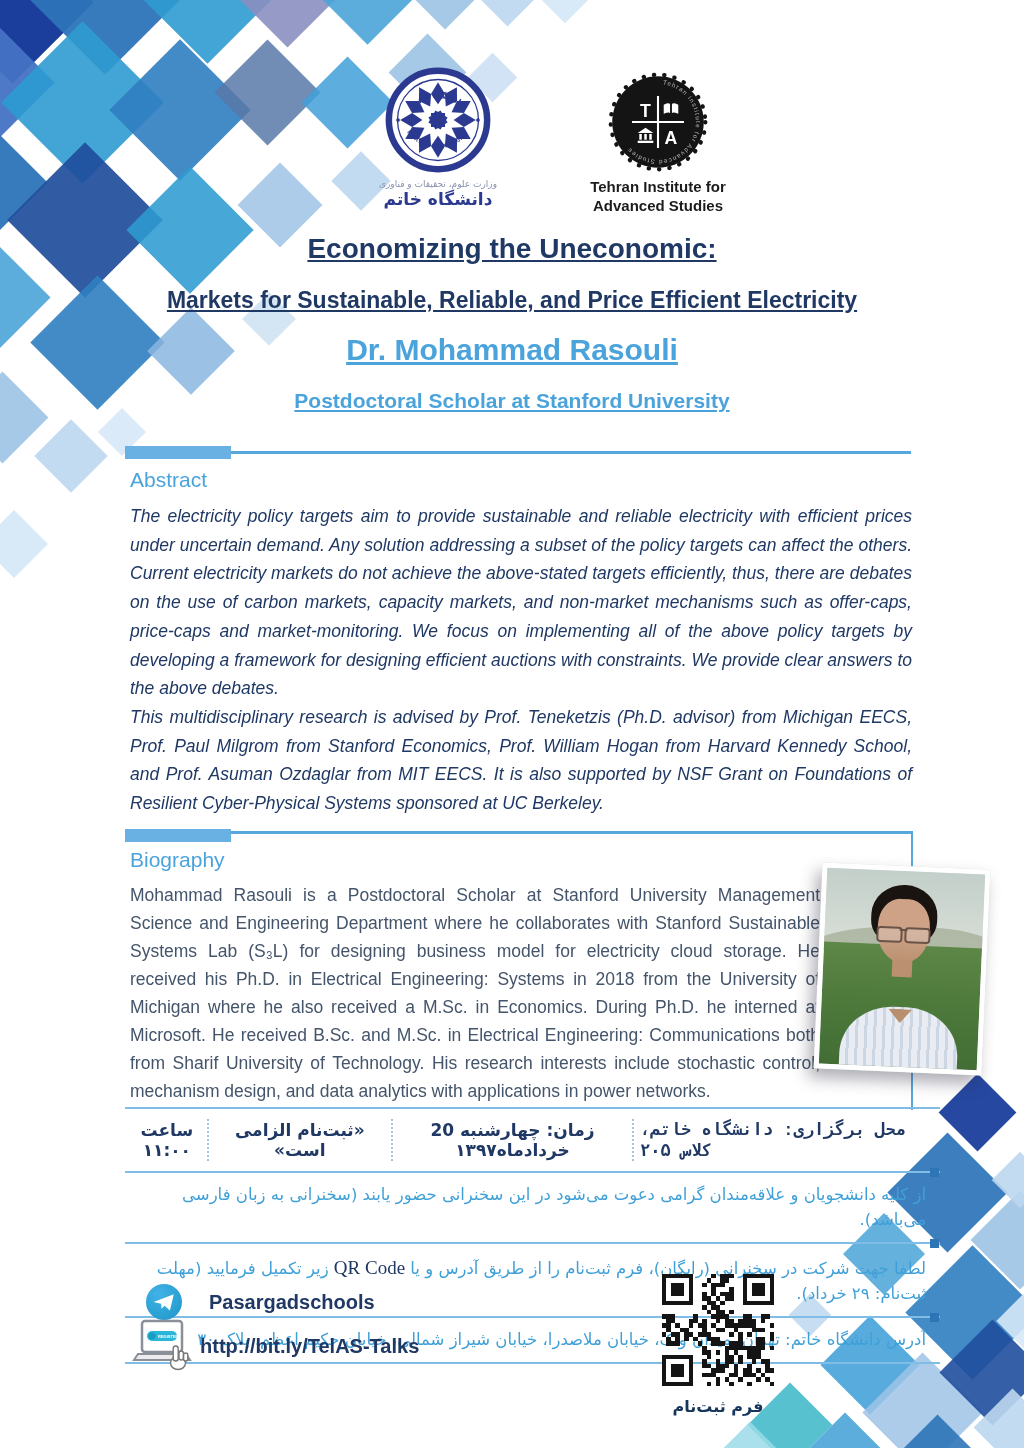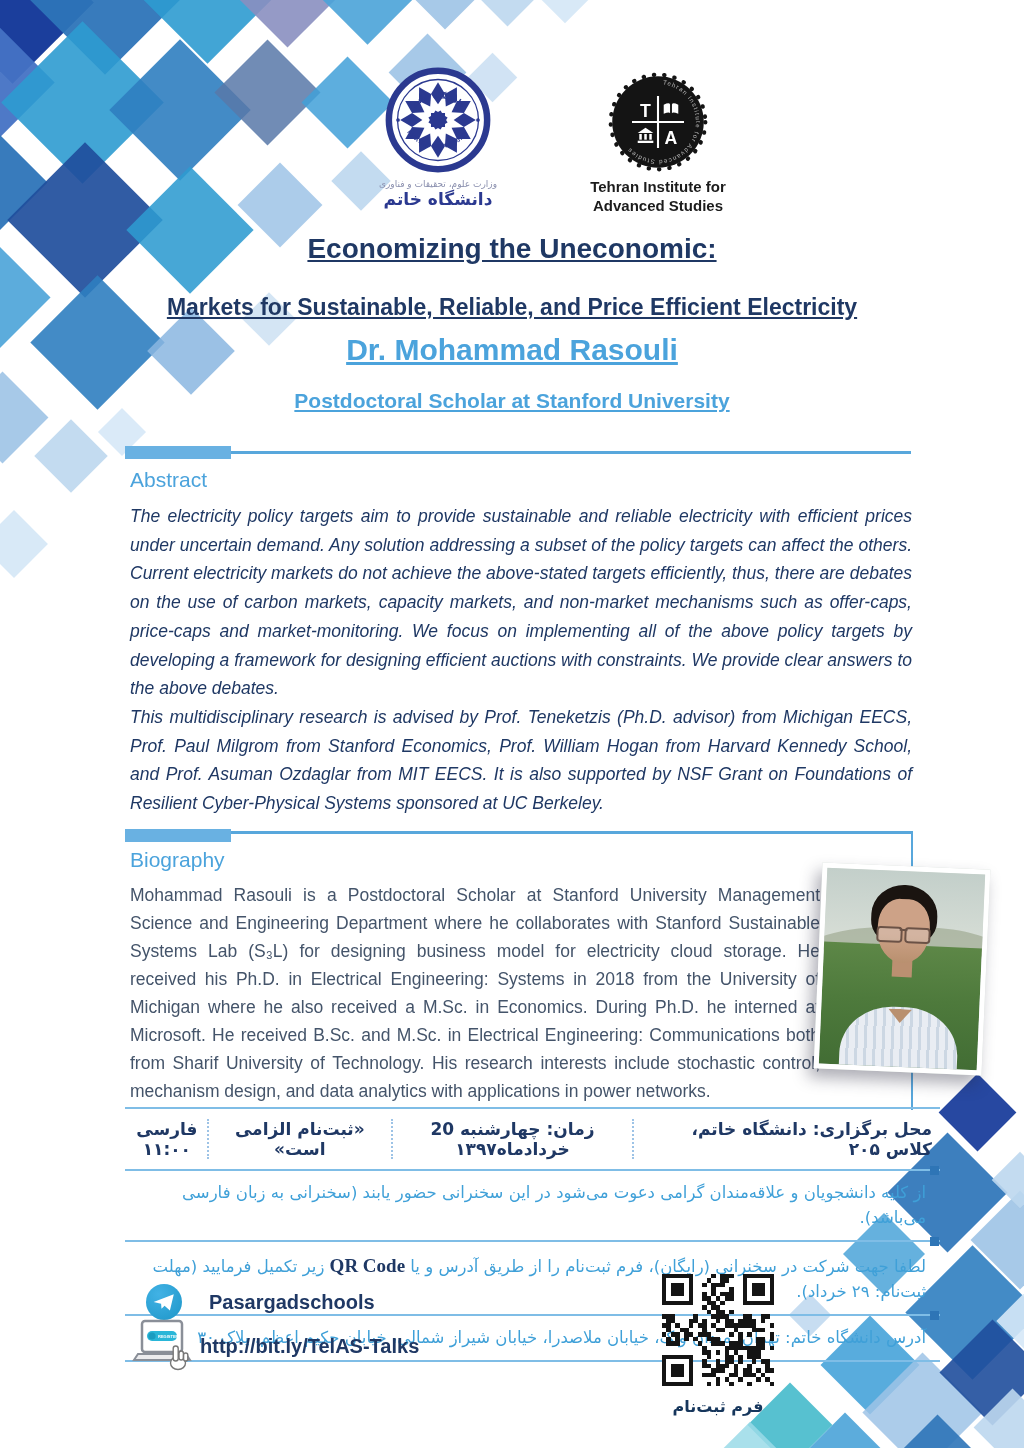--- a/index.html
+++ b/index.html
@@ -9,21 +9,21 @@
   .deco i{position:absolute;display:block;transform:rotate(45deg);}
   
   .logo-khatam{position:absolute;left:368px;top:66px;width:140px;text-align:center;}
   .kh-ministry{font-size:9px;color:#8a8fae;margin-top:1px;font-family:"DejaVu Sans",sans-serif;}
   .kh-name{font-size:17px;color:#2b3990;font-weight:bold;font-family:"DejaVu Sans",sans-serif;}
   .logo-teias{position:absolute;left:578px;top:70px;width:160px;text-align:center;}
   .te-caption{font-size:15px;font-weight:bold;color:#1c1c1c;line-height:1.25;}
   
   .tline{position:absolute;left:0;right:0;text-align:center;font-weight:bold;text-decoration:underline;}
   .t1{top:233px;font-size:28px;color:#1f3864;}
-  .t2{top:294px;font-size:23px;color:#1f3864;}
+  .t2{top:287px;font-size:23px;color:#1f3864;}
   .sp{top:333px;font-size:30px;color:#4ba3dc;}
   .af1{top:389px;font-size:21px;color:#4ba3dc;}
   .af2{top:429px;font-size:21px;color:#4ba3dc;}
   
   .rule{position:absolute;left:125px;width:786px;height:3px;background:#58a7dc;}
   .rule .seg,.bio-box .seg{position:absolute;left:0;top:-5px;width:106px;height:13px;background:#69b1e2;}
   .sec-head{font-size:21px;color:#4ba3dc;}
   .abs-head{position:absolute;left:130px;top:468px;}
   .abs-body{position:absolute;left:130px;top:502px;width:782px;font-size:17.5px;line-height:28.7px;
             color:#1f3864;text-align:justify;font-style:italic;}
@@ -56,29 +56,29 @@
             background:repeating-linear-gradient(90deg,#e9edf3 0 6px,#ccd7e3 6px 9px);
             border-radius:45% 45% 0 0/75% 75% 0 0;}
   .ph-collar{position:absolute;left:50%;bottom:44px;width:24px;height:14px;margin-left:-12px;
             background:#b9906f;clip-path:polygon(50% 100%,0 0,100% 0);}
   
   .info{position:absolute;left:125px;top:1107px;width:815px;direction:rtl;
         font-family:"DejaVu Sans",sans-serif;}
   .inf-row1{display:flex;align-items:center;border-top:2px solid #7fbde6;border-bottom:2px solid #7fbde6;
         padding:10px 2px;color:#1f3864;font-weight:bold;font-size:17px;}
   .inf-row1 .cell{padding:0 6px;}
-  .c-venue{flex:0 0 36%;text-align:right;}
+  .c-venue{flex:0 0 36%;text-align:left;font-family:Liberation Mono, monospace;}
   .c-time{flex:0 0 28%;text-align:center;}
   .c-reg{flex:0 0 21%;text-align:center;}
   .c-hour{flex:1;text-align:center;}
   .vdiv{align-self:stretch;border-left:2px dotted #9dc3e6;}
   .inf-row{position:relative;padding:10px 14px 9px 0;border-bottom:2px solid #7fbde6;
         color:#3fa0d8;font-size:16.5px;text-align:right;line-height:1.5;}
   .inf-row .sq{position:absolute;top:-5px;right:1px;width:9px;height:9px;background:#2e75b6;}
-  .qr-inline{font-family:"Liberation Serif",serif;color:#1f3864;font-weight:bold;font-size:19px;}
+  .qr-inline{font-family:"Liberation Serif",serif;color:#1f3864;font-weight:normal;font-size:19px;}
   
   .tg-row{position:absolute;left:146px;top:1284px;display:flex;align-items:center;}
   .tg-icon{width:36px;height:36px;border-radius:50%;
            background:radial-gradient(circle at 35% 28%,#41b2e5,#1e96c8);display:flex;align-items:center;justify-content:center;}
   .foot-label{margin-left:27px;font-size:20px;font-weight:bold;color:#1f3864;}
   .link-row{position:absolute;left:128px;top:1318px;display:flex;align-items:center;}
   .link-row .foot-label{margin-left:6px;}
   .qr-block{position:absolute;left:658px;top:1274px;width:120px;text-align:center;}
   .qr-caption{margin-top:7px;font-size:16px;font-weight:bold;color:#16365c;font-family:"DejaVu Sans",sans-serif;}
 </style>
@@ -243,21 +243,21 @@
   </div>
 
   <div class="info">
     <div class="inf-row1">
       <div class="cell c-venue">محل برگزاری: دانشگاه خاتم، کلاس ۲۰۵</div>
       <span class="vdiv"></span>
       <div class="cell c-time">زمان: چهارشنبه 20 خردادماه۱۳۹۷</div>
       <span class="vdiv"></span>
       <div class="cell c-reg">«ثبت‌نام الزامی است»</div>
       <span class="vdiv"></span>
-      <div class="cell c-hour">فارسی ۱۱:۰۰</div>
+      <div class="cell c-hour">ساعت ۱۱:۰۰</div>
     </div>
     <div class="inf-row">
       <span class="sq"></span>
       <span>از کلیه دانشجویان و علاقه‌مندان گرامی دعوت می‌شود در این سخنرانی حضور یابند (سخنرانی به زبان فارسی می‌باشد).</span>
     </div>
     <div class="inf-row">
       <span class="sq"></span>
       <span>لطفا جهت شرکت در سخنرانی (رایگان)، فرم ثبت‌نام را از طریق آدرس و یا </span><span class="qr-inline">QR Code</span><span> زیر تکمیل فرمایید (مهلت ثبت‌نام: ۲۹ خرداد).</span>
     </div>
     <div class="inf-row">

